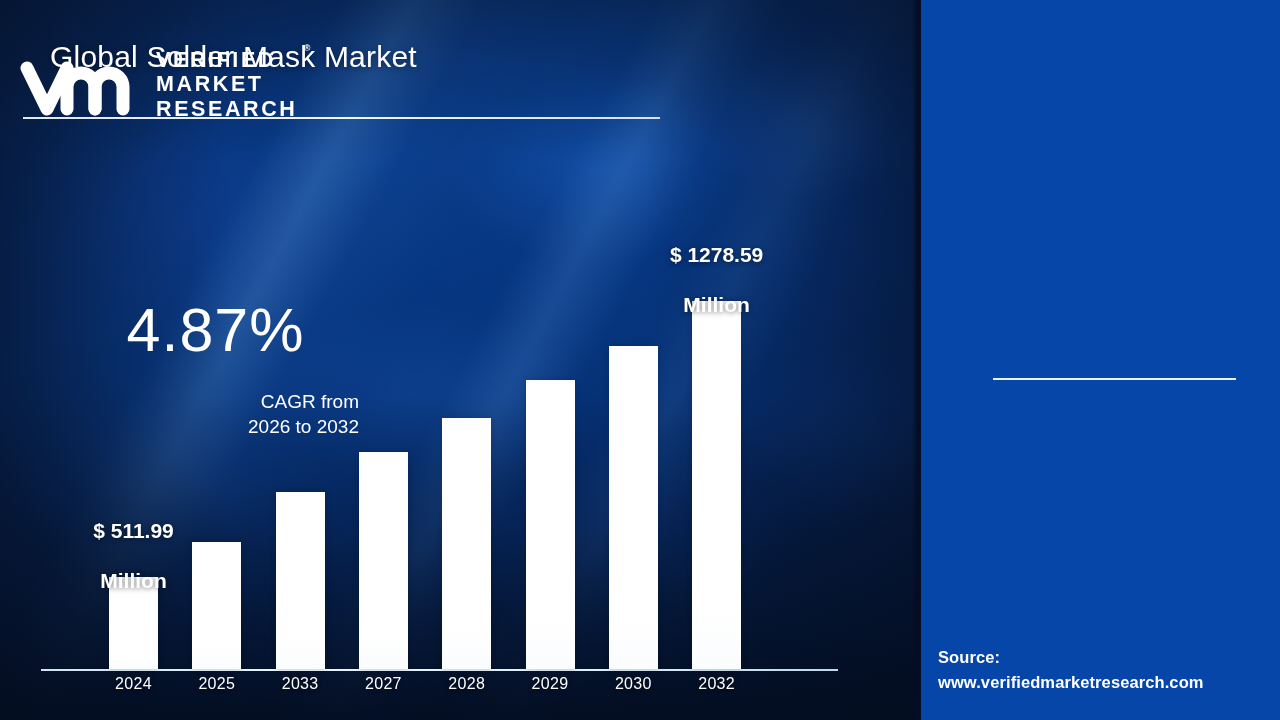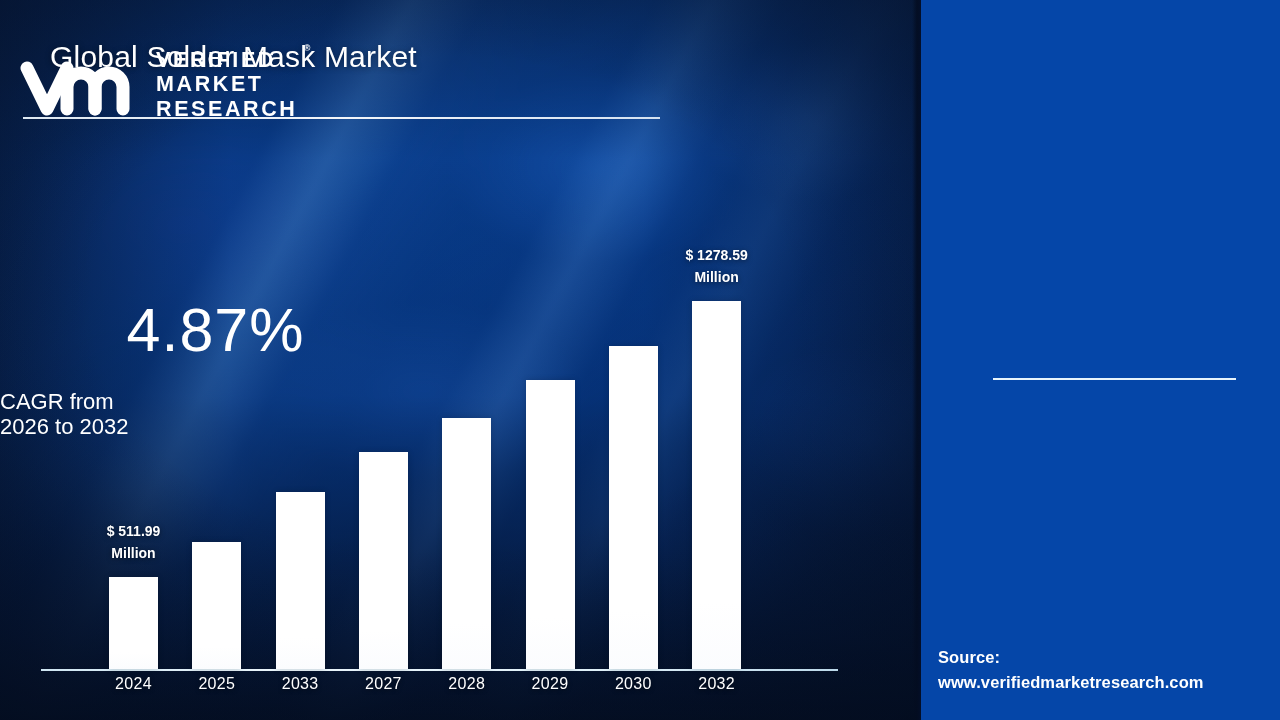--- a/index.html
+++ b/index.html
@@ -71,24 +71,24 @@
     position:absolute; left:41px; top:669px; width:797px; height:2px;
     background:linear-gradient(90deg,#cfe6f2 0%, #eaf5fb 30%, #dff0f8 70%, #bcd9ea 100%);
   }
   .bar {
     position:absolute; bottom:51px; width:49px;
     background:linear-gradient(180deg,#ffffff 0%, #ffffff 82%, #fbfcfe 100%);
     box-shadow:0 0 6px rgba(0,0,0,0.18);
   }
   .bar-value {
     position:absolute; width:150px; text-align:center;
-    font-size:14px; font-weight:700; color:#ffffff; line-height:22px;
+    font-size:21px; font-weight:700; color:#ffffff; line-height:22px;
     text-shadow:0 1px 5px rgba(0,0,0,0.5);
   }
-  .bar-value .l2 { display:block; }
+  .bar-value .l2 { display:block;margin-top:28px; }
   .tick {
     position:absolute; top:675px; width:110px; text-align:center;
     font-size:16px; font-weight:400; color:#ffffff; letter-spacing:0.3px;
     text-shadow:0 1px 4px rgba(0,0,0,0.5);
   }
 
   
   .right-panel {
     position:absolute; left:921px; top:0; width:359px; height:720px;
     background:#0546a8;
@@ -109,22 +109,22 @@
 
   .cagr-value {
     position:absolute; left:0; top:295px; width:359px; text-align:center;
     font-size:61px; font-weight:400; color:#ffffff; letter-spacing:1px;margin-left:36px;
   }
   .cagr-rule {
     position:absolute; left:993px; top:378px; width:243px; height:2px;
     background:#e8f4fb;
   }
   .cagr-caption {
-    position:absolute; left:0; top:389px; width:359px; text-align:left;
-    font-size:22px; font-weight:400; color:#ffffff; line-height:25px;
+    position:absolute; left:0; top:389px; width:359px; text-align:right;
+    font-size:19px; font-weight:400; color:#ffffff; line-height:25px;
   }
 
   .source {
     position:absolute; left:938px; top:645px; width:330px;
     font-size:16.5px; font-weight:700; color:#ffffff; line-height:25px;
     letter-spacing:0.1px;
   }
   .source .url { display:block; }
 </style>
 </head>

